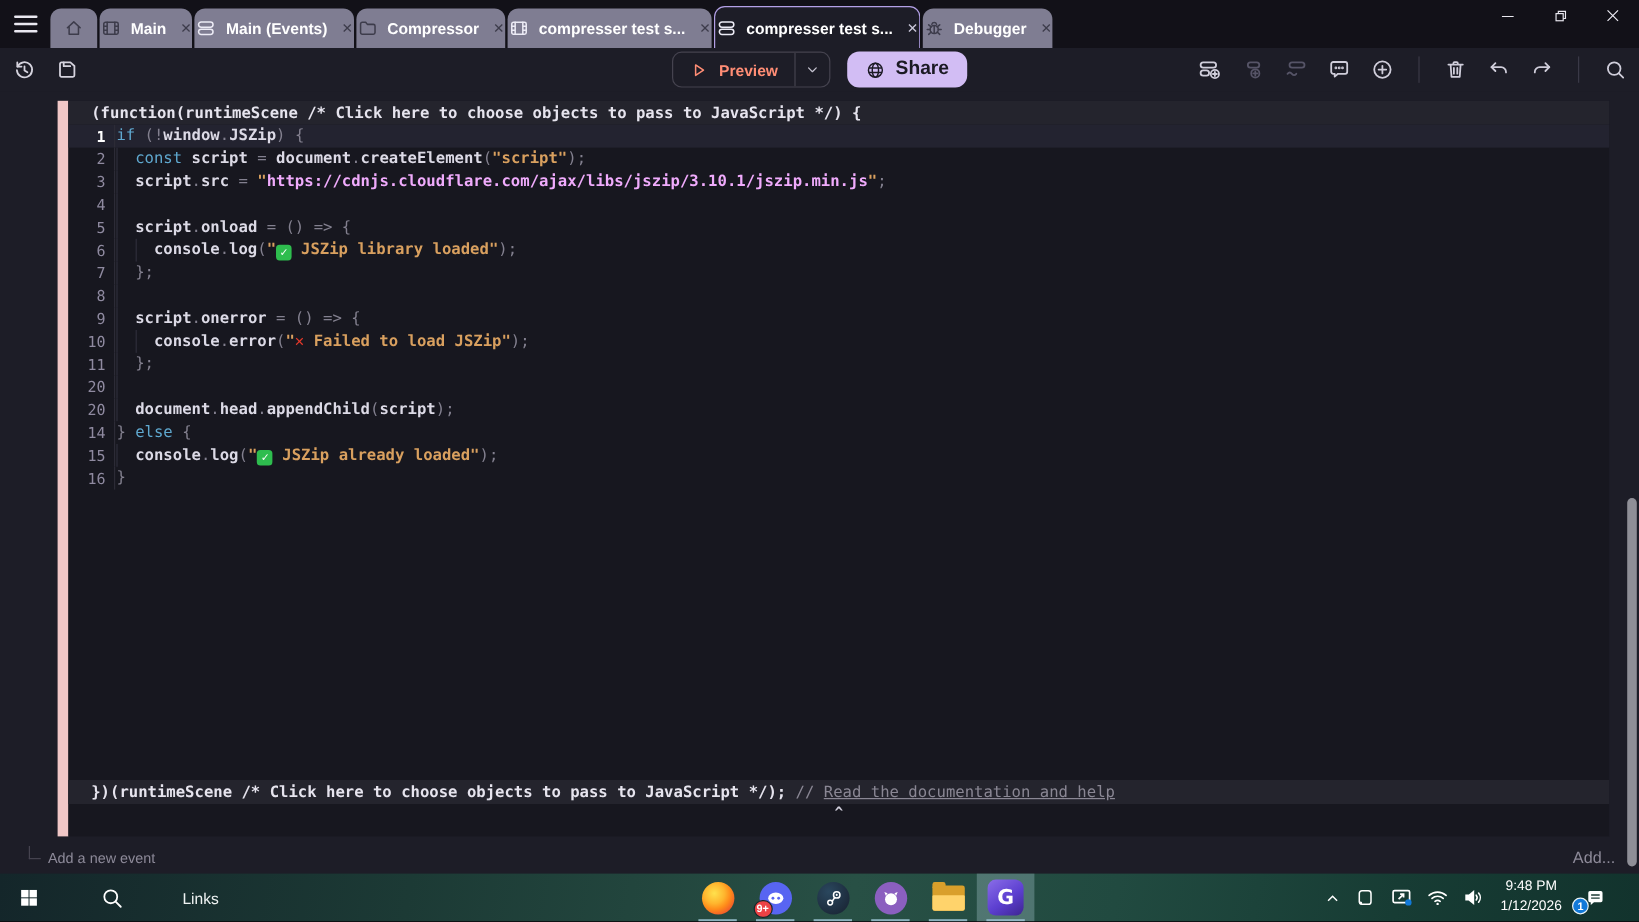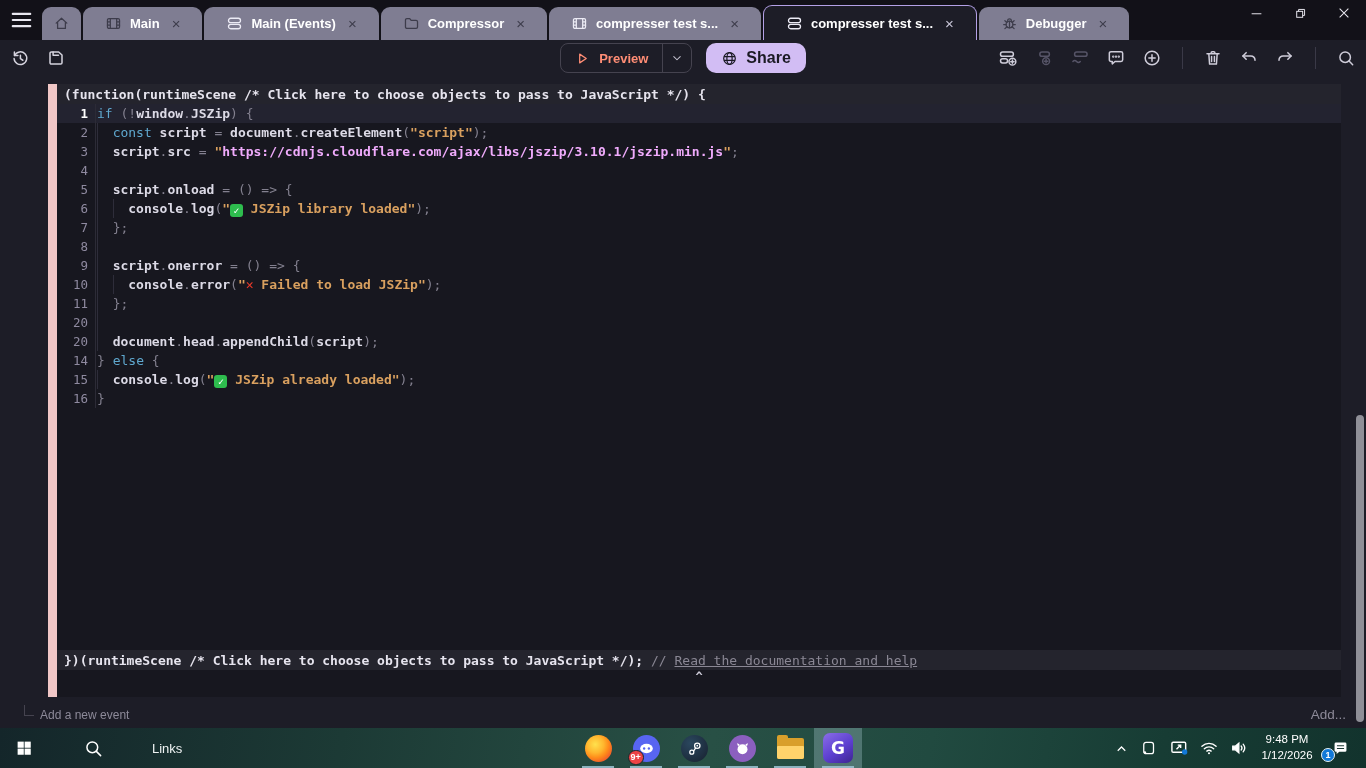--- a/index.html
+++ b/index.html
@@ -4,21 +4,21 @@
 <style>
   * { margin:0; padding:0; box-sizing:border-box; }
   html,body { background:#000; }
   .app { position:relative; width:1366px; height:768px; overflow:hidden;
          background:#1d1d27; font-family:"Liberation Sans", sans-serif; }
 
   
   .tabbar { height:40px; background:#121118; display:flex; align-items:flex-end; }
   .hamburger { width:42px; height:40px; display:flex; align-items:center; justify-content:center;
                color:#e9e8f0; cursor:pointer; }
-  .tab { display:flex; align-items:center; gap:8px; height:33px; padding:0 22px;
+  .tab { display:flex; align-items:center; gap:8px; height:33px; padding:0 1px;
          margin-right:2px; border-radius:9px 9px 0 0; background:#7f7d92;
          color:#ffffff; font-size:13px; font-weight:bold; white-space:nowrap; }
   .tab .ticon { width:17px; height:17px; color:#3d3c4b; display:flex; }
   .tab.icon-light .ticon { color:#ecebf5; }
   .tab .tclose { color:#3d3c4b; font-size:15px; font-weight:normal; margin-left:4px; line-height:1; }
   .tab.active { background:#1d1d27; border:1px solid #b3a0e6; border-bottom:none; height:35px; }
   .tab.active .tclose { color:#c9c6d8; }
   .tab.home { padding:0 11px; }
   .tabbar .spacer { flex:1; }
   .winctrl { display:flex; align-items:center; height:40px; margin-bottom:7px; }
@@ -44,21 +44,21 @@
                border-radius:10px; background:#d2bdf4; color:#1b1a24; font-size:16px; font-weight:bold; }
   .share-btn .gicon { width:17px; height:17px; color:#1b1a24; }
 
   
   .eventsheet { position:relative; height:652px; background:#1d1d27; }
   .event-block { position:absolute; left:48px; top:8px; width:1293px; height:613px; display:flex; }
   .pink-bar { width:9px; background:#f1c7c7; flex:none; }
   .editor { flex:1; background:#17171f; display:flex; flex-direction:column;
             font-family:"DejaVu Sans Mono", monospace; font-size:13px; }
   .js-bar { height:20px; background:#24242d; color:#e6e4ee; font-weight:bold;
-            display:flex; align-items:center; padding-left:7px; white-space:pre; flex:none; }
+            display:flex; align-items:center; padding-left:19px; white-space:pre; flex:none; }
   .code-area { flex:none; }
   .crow { height:19px; display:flex; align-items:stretch; }
   .crow.current { background:#232330; }
   .gutter { width:39px; flex:none; text-align:right; padding-right:7px; color:#8f8aa0;
             font-size:12.5px; line-height:19px; border-right:1px solid #2c2b36; }
   .crow.current .gutter { color:#ffffff; font-weight:bold; }
   .ccode { flex:1; display:flex; align-items:stretch; padding-left:1px; line-height:19px; }
   .iguide { width:2ch; flex:none; border-left:1px solid #2e2d3a; }
   .ctext { white-space:pre; }
   .tok-k { color:#5fa8cf; }
@@ -101,21 +101,21 @@
                background:#ec4245; border-radius:8px; color:#fff; font-size:9px; font-weight:bold;
                display:flex; align-items:center; justify-content:center; border:1px solid #13292b; }
   .folder-ic { width:27px; height:21px; position:relative; }
   .folder-back { position:absolute; inset:0; background:#d99f2b; border-radius:2px; }
   .folder-back:before { content:""; position:absolute; top:-3px; left:0; width:11px; height:5px;
                         background:#d99f2b; border-radius:2px 2px 0 0; }
   .folder-front { position:absolute; left:0; right:0; bottom:0; height:13px; background:#ffd36b; border-radius:1px 1px 2px 2px; }
   .gd { width:30px; height:30px; border-radius:7px; background:linear-gradient(145deg,#8a6de8 0%,#5c3fd0 55%,#3d2590 100%);
         display:flex; align-items:center; justify-content:center; color:#fff; font-weight:bold; font-size:17px;
         font-family:"DejaVu Sans", sans-serif; }
-  .tray { margin-left:auto; display:flex; align-items:center; height:40px; padding-right:6px; }
+  .tray { margin-left:auto; display:flex; align-items:center; height:40px; padding-right:17px; }
   .tray-ic { width:30px; height:40px; display:flex; align-items:center; justify-content:center; position:relative; color:#fff; }
   .clock { width:66px; text-align:center; font-size:11.5px; line-height:1.35; color:#fff; }
   .badge-blue { position:absolute; left:1px; bottom:6px; width:14px; height:14px; background:#1279d8;
                 border-radius:50%; color:#fff; font-size:9px; font-weight:bold;
                 display:flex; align-items:center; justify-content:center; border:1px solid #e8f2f5; }
 </style>
 </head>
 <body>
 
 <div class="app">

